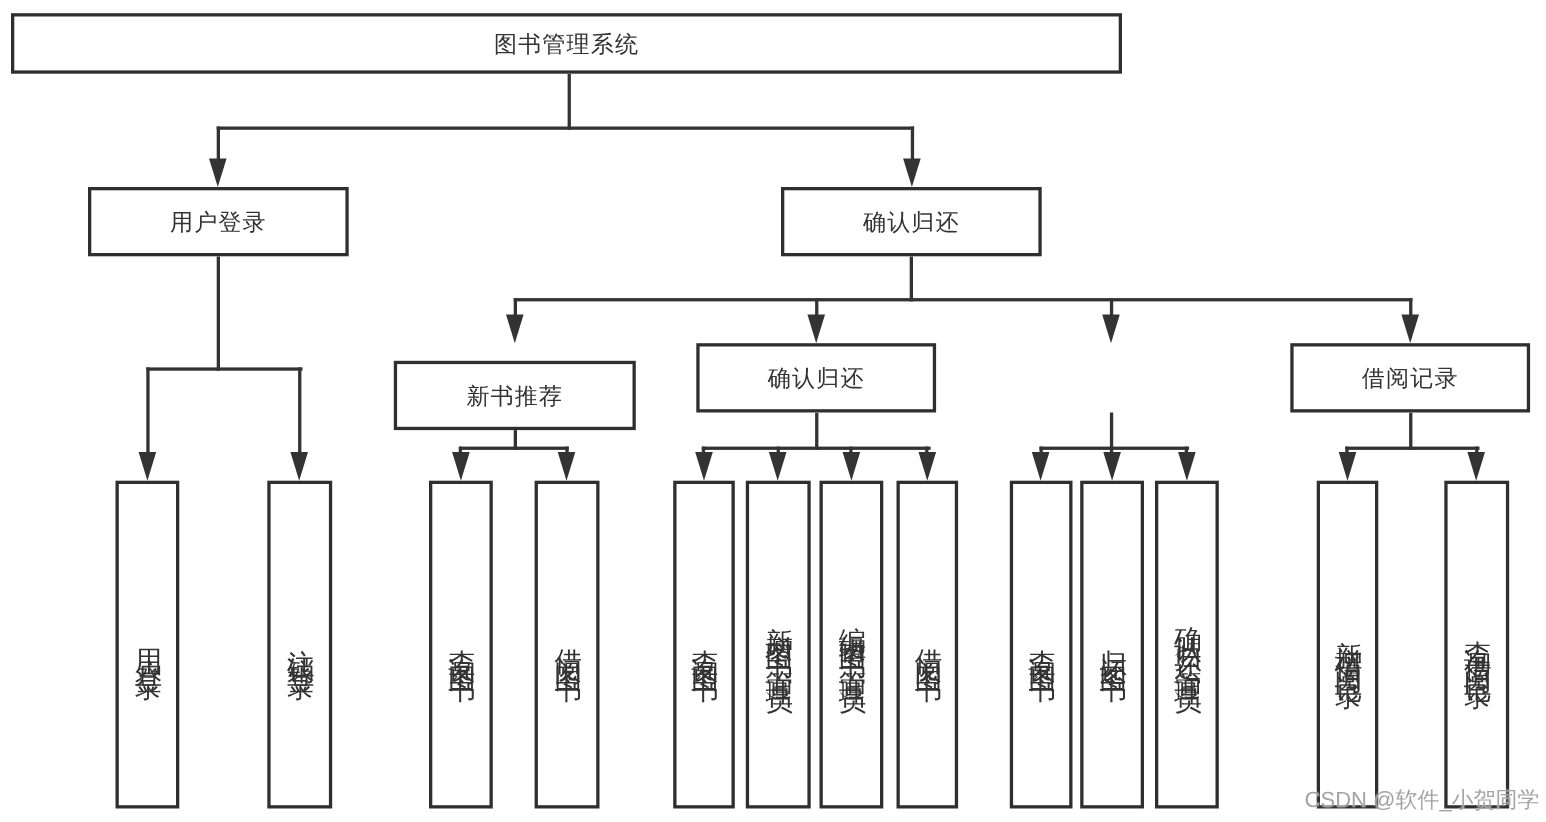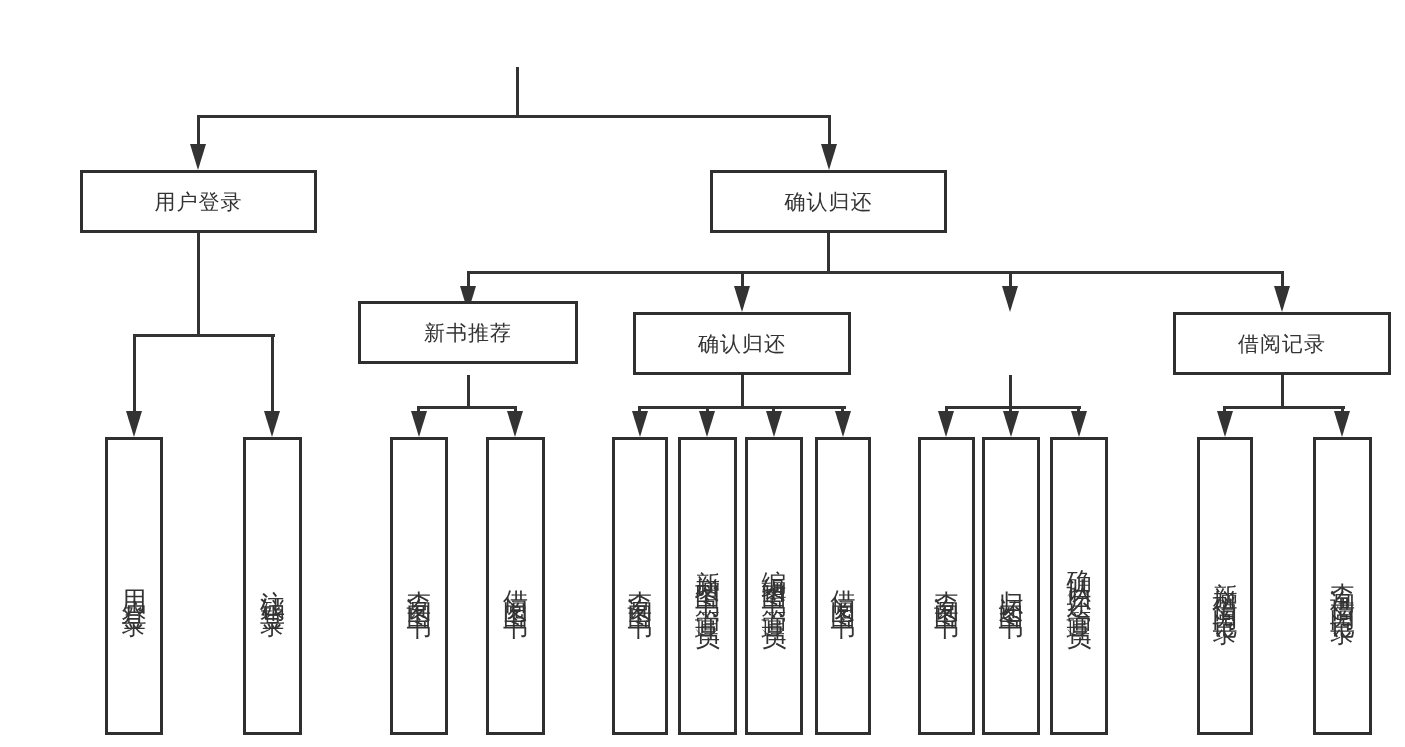--- a/index.html
+++ b/index.html
@@ -42,25 +42,26 @@
     font-size:20px;color:rgba(158,158,158,0.95);
     white-space:nowrap;z-index:5;
     text-shadow:0 0 2px #ffffff;
   }
 </style>
 </head>
 <body>
 
 <div class="canvas">
 
+  <div class="box" style="left:10px;top:12px;width:1010px;height:55px;">图书管理系统</div>
 
   <div class="box" style="left:80px;top:170px;width:237px;height:63px;">用户登录</div>
   <div class="box" style="left:710px;top:170px;width:237px;height:63px;">确认归还</div>
 
-  <div class="box" style="left:358px;top:301px;width:220px;height:63px;">新书推荐</div>
+  <div class="box" style="left:358px;top:328px;width:220px;height:63px;">新书推荐</div>
   <div class="box" style="left:633px;top:312px;width:218px;height:63px;">确认归还</div>
   <div class="box" style="left:1173px;top:312px;width:218px;height:63px;">借阅记录</div>
 
   <div class="leaf" style="left:105px;top:437px;width:58px;height:298px;">用户登录</div>
   <div class="leaf" style="left:243px;top:437px;width:59px;height:298px;">注销登录</div>
 
   <div class="leaf" style="left:390px;top:437px;width:58px;height:298px;">查询图书</div>
   <div class="leaf" style="left:486px;top:437px;width:59px;height:298px;">借阅图书</div>
 
   <div class="leaf" style="left:612px;top:437px;width:56px;height:298px;">查询图书</div>
@@ -68,20 +69,21 @@
   <div class="leaf" style="left:745px;top:437px;width:58px;height:298px;">编辑图书（管理员）</div>
   <div class="leaf" style="left:815px;top:437px;width:56px;height:298px;">借阅图书</div>
 
   <div class="leaf" style="left:918px;top:437px;width:57px;height:298px;">查询图书</div>
   <div class="leaf" style="left:982px;top:437px;width:58px;height:298px;">归还图书</div>
   <div class="leaf" style="left:1050px;top:437px;width:58px;height:298px;">确认归还（管理员）</div>
 
   <div class="leaf" style="left:1197px;top:437px;width:56px;height:298px;">新增借阅记录</div>
   <div class="leaf" style="left:1313px;top:437px;width:59px;height:298px;">查询借阅记录</div>
 
+  <div class="watermark">CSDN @软件_小贺同学</div>
 <div class="cline" style="left: 516px; top: 67px; width: 3px; height: 51px; background: rgb(51, 51, 51);"></div>
     <div class="cline" style="left: 197px; top: 115px; width: 634px; height: 3px; background: rgb(51, 51, 51);"></div>
     <div class="cline" style="left: 197px; top: 115px; width: 3px; height: 32px; background: rgb(51, 51, 51);"></div>
     <div class="cline" style="left: 828px; top: 115px; width: 3px; height: 32px; background: rgb(51, 51, 51);"></div>
     <div class="cline" style="left: 197px; top: 233px; width: 3px; height: 104px; background: rgb(51, 51, 51);"></div>
     <div class="cline" style="left: 133px; top: 334px; width: 142px; height: 3px; background: rgb(51, 51, 51);"></div>
     <div class="cline" style="left: 133px; top: 334px; width: 3px; height: 82px; background: rgb(51, 51, 51);"></div>
     <div class="cline" style="left: 271px; top: 334px; width: 3px; height: 82px; background: rgb(51, 51, 51);"></div>
     <div class="cline" style="left: 827px; top: 233px; width: 3px; height: 41px; background: rgb(51, 51, 51);"></div>
     <div class="cline" style="left: 467px; top: 271px; width: 817px; height: 3px; background: rgb(51, 51, 51);"></div>

